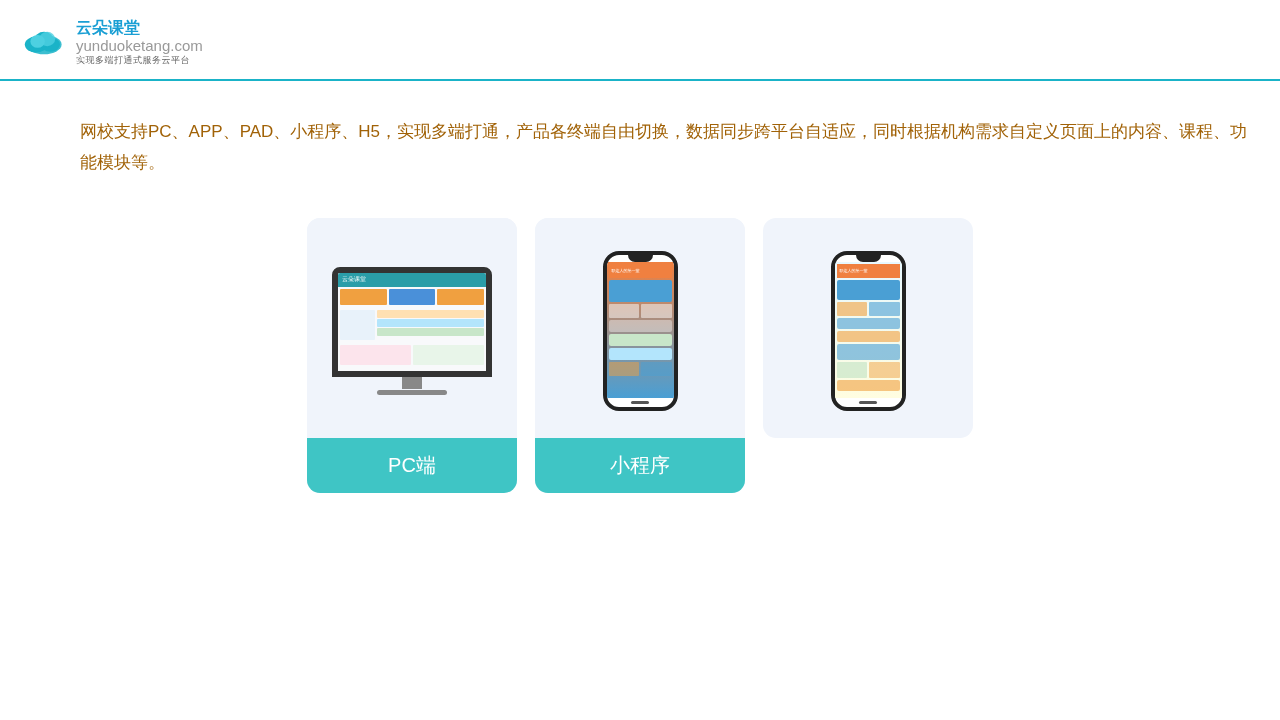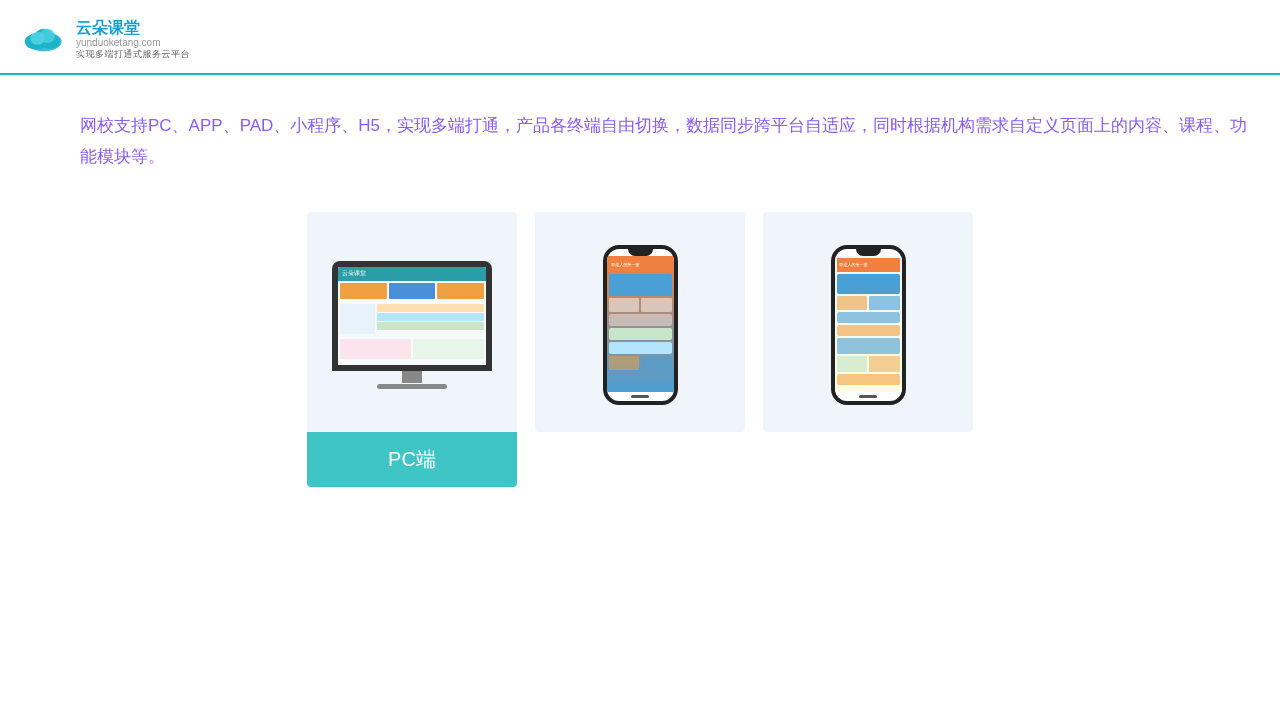--- a/index.html
+++ b/index.html
@@ -57,45 +57,45 @@
       color: #1a9fd4;
       font-weight: bold;
       line-height: 1.2;
     }
     .logo-sub {
       font-size: 9px;
       color: #666;
       letter-spacing: 0.5px;
     }
     .logo-url {
-      font-size: 10px;
+      font-size: 15px;
       color: #999;
       text-align: center;
     }
 
     
     .description {
       padding: 36px 32px 20px 80px;
       font-size: 17px;
-      color: #8b5cf6;
+      color: #a16207;
       line-height: 1.8;
     }
 
     
     .cards-container {
       display: flex;
       gap: 18px;
       padding: 20px 60px 30px 60px;
       justify-content: center;
       align-items: flex-start;
     }
 
     .card {
       background: #f0f4fb;
-      border-radius: 4px;
+      border-radius: 13px;
       width: 210px;
       display: flex;
       flex-direction: column;
       align-items: center;
       overflow: hidden;
       flex-shrink: 0;
     }
 
     .card-image-area {
       width: 100%;
@@ -413,20 +413,21 @@
           <div class="mini-row" style="background:#c8e6c9;"></div>
           <div class="mini-row" style="background:#b3e5fc;"></div>
           <div style="display:flex; gap:2px; height:14px;">
             <div style="flex:1; background:rgba(240,160,64,0.5); border-radius:1px;"></div>
             <div style="flex:1; background:rgba(74,159,212,0.5); border-radius:1px;"></div>
           </div>
         </div>
         <div class="mini-phone-home"></div>
       </div>
     </div>
+    <div class="card-label">小程序</div>
   </div>
 
   <div class="card">
     <div class="card-image-area">
       <div class="h5-phone-mock">
         <div class="h5-notch"></div>
         <div class="h5-screen">
           <div style="height:14px; background:#f08040; display:flex; align-items:center; padding:0 3px; margin-bottom:1px;">
             <span style="font-size:4px; color:white;">职达人的第一堂</span>
           </div>

